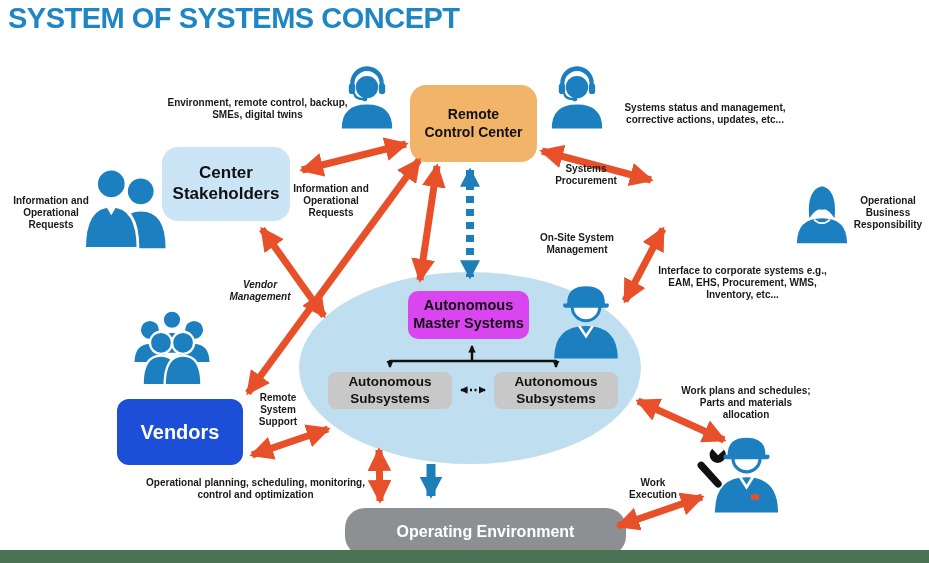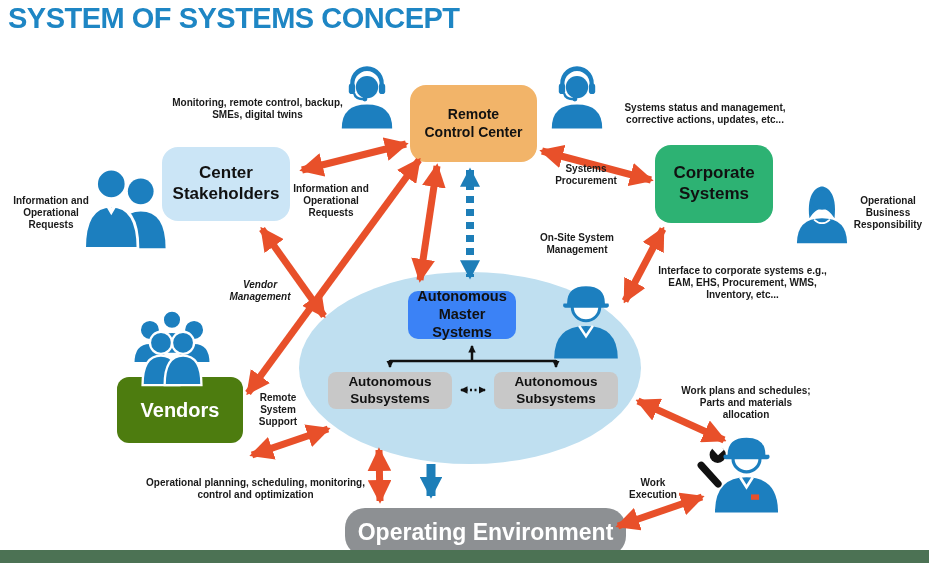--- a/index.html
+++ b/index.html
@@ -7,23 +7,23 @@
           font-family:"Liberation Sans",sans-serif;}
   .title{position:absolute;left:8px;top:2px;margin:0;font-size:29px;font-weight:800;
          letter-spacing:-0.5px;color:#1E86C4;z-index:6;}
   .ellipse{position:absolute;left:299px;top:272px;width:342px;height:192px;border-radius:50%;
            background:#BFDFF0;z-index:1;}
   .box{position:absolute;display:flex;align-items:center;justify-content:center;text-align:center;
        font-weight:bold;color:#111;z-index:2;line-height:1.22;}
   .box.rcc{left:410px;top:85px;width:127px;height:77px;background:#F2B469;border-radius:16px;font-size:14px;padding:0 13px;box-sizing:border-box;}
   .box.os{left:162px;top:147px;width:128px;height:74px;background:#CBE5F6;border-radius:16px;font-size:17px;padding:0 6px;box-sizing:border-box;}
   .box.cs{left:655px;top:145px;width:118px;height:78px;background:#2DB273;border-radius:16px;font-size:17px;padding:0 6px;box-sizing:border-box;}
-  .box.vendors{left:117px;top:377px;width:126px;height:66px;background:#4d7c0f;border-radius:12px;font-size:20px;color:#fff;}
-  .box.oe{left:345px;top:508px;width:281px;height:48px;background:#8D9093;border-radius:20px;font-size:23px;color:#fff;}
-  .box.master{left:408px;top:291px;width:108px;height:48px;background:#3b82f6;border-radius:10px;font-size:14.5px;}
+  .box.vendors{left:117px;top:399px;width:126px;height:66px;background:#1d4ed8;border-radius:12px;font-size:20px;color:#fff;}
+  .box.oe{left:345px;top:508px;width:281px;height:48px;background:#8D9093;border-radius:20px;font-size:16px;color:#fff;}
+  .box.master{left:408px;top:291px;width:121px;height:48px;background:#d946ef;border-radius:10px;font-size:14.5px;}
   .box.subl{left:328px;top:372px;width:124px;height:37px;background:#C8C8C8;border-radius:8px;font-size:13.5px;}
   .box.subr{left:494px;top:372px;width:124px;height:37px;background:#C8C8C8;border-radius:8px;font-size:13.5px;}
   .overlay{position:absolute;left:0;top:0;z-index:3;}
   .note{position:absolute;font-size:10px;font-weight:bold;line-height:1.2;text-align:center;
         color:#1a1a1a;z-index:4;}
   .n-monitoring{left:165px;top:97px;width:185px;}
   .n-sysstatus{left:600px;top:102px;width:210px;}
   .n-infoleft{left:8px;top:195px;width:86px;}
   .n-infomid{left:292px;top:183px;width:78px;}
   .n-syscoord{left:549px;top:163px;width:74px;}
@@ -42,21 +42,20 @@
 <body>
 
 <div class="canvas">
 
   <h1 class="title">SYSTEM OF SYSTEMS CONCEPT</h1>
 
   <div class="ellipse"></div>
 
   <div class="box rcc">Remote Control Center</div>
   <div class="box os">Center Stakeholders</div>
-  <div class="box cs">Corporate Systems</div>
   <div class="box vendors">Vendors</div>
   <div class="box oe">Operating Environment</div>
   <div class="box master">Autonomous Master Systems</div>
   <div class="box subl">Autonomous Subsystems</div>
   <div class="box subr">Autonomous Subsystems</div>
 
   <svg class="overlay" width="929" height="563">
     <defs>
       <marker id="mo" viewBox="0 0 3.4 3.4" markerWidth="3.4" markerHeight="3.4" refX="3" refY="1.7" orient="auto-start-reverse" markerUnits="strokeWidth">
         <path d="M0 0 L3.4 1.7 L0 3.4 Z" fill="#E8502A"></path>
@@ -83,21 +82,21 @@
     <line x1="470" y1="170" x2="470" y2="277" stroke="#1D7EB8" stroke-width="8" stroke-dasharray="7 6" marker-start="url(#mb)" marker-end="url(#mb)"></line>
     <line x1="431" y1="464" x2="431" y2="496" stroke="#1D7EB8" stroke-width="9" marker-end="url(#mb)"></line>
 
     <line x1="472" y1="360" x2="472" y2="346" stroke="#111" stroke-width="2.5" marker-end="url(#mk)"></line>
     <line x1="390" y1="361" x2="556" y2="361" stroke="#111" stroke-width="2.5"></line>
     <line x1="390" y1="360" x2="390" y2="367" stroke="#111" stroke-width="2.5" marker-end="url(#mk)"></line>
     <line x1="556" y1="360" x2="556" y2="367" stroke="#111" stroke-width="2.5" marker-end="url(#mk)"></line>
     <line x1="461" y1="390" x2="485" y2="390" stroke="#111" stroke-width="2.5" stroke-dasharray="2 2.5" marker-start="url(#mk)" marker-end="url(#mk)"></line>
   </svg>
 
-  <div class="note n-monitoring">Monitoring, remote control, backup, SMEs, digital twins</div>
+  <div class="note n-monitoring">Environment, remote control, backup, SMEs, digital twins</div>
   <div class="note n-sysstatus">Systems status and management, corrective actions, updates, etc...</div>
   <div class="note n-infoleft">Information and Operational Requests</div>
   <div class="note n-infomid">Information and Operational Requests</div>
   <div class="note n-syscoord">Systems Procurement</div>
   <div class="note n-onsite">On-Site System Management</div>
   <div class="note n-opresp">Operational Business Responsibility</div>
   <div class="note n-interface">Interface to corporate systems e.g., EAM, EHS, Procurement, WMS, Inventory, etc...</div>
   <div class="note n-vendormgmt">Vendor Management</div>
   <div class="note n-remotesupport">Remote System Support</div>
   <div class="note n-workplans">Work plans and schedules; Parts and materials allocation</div>

